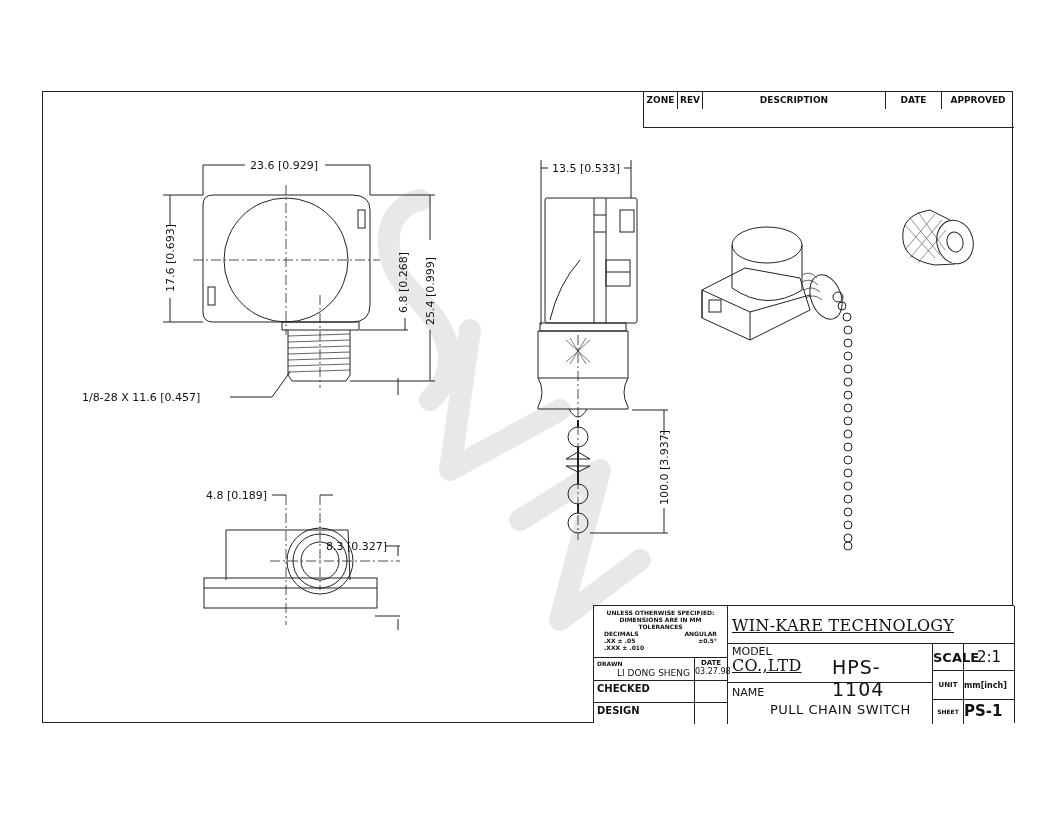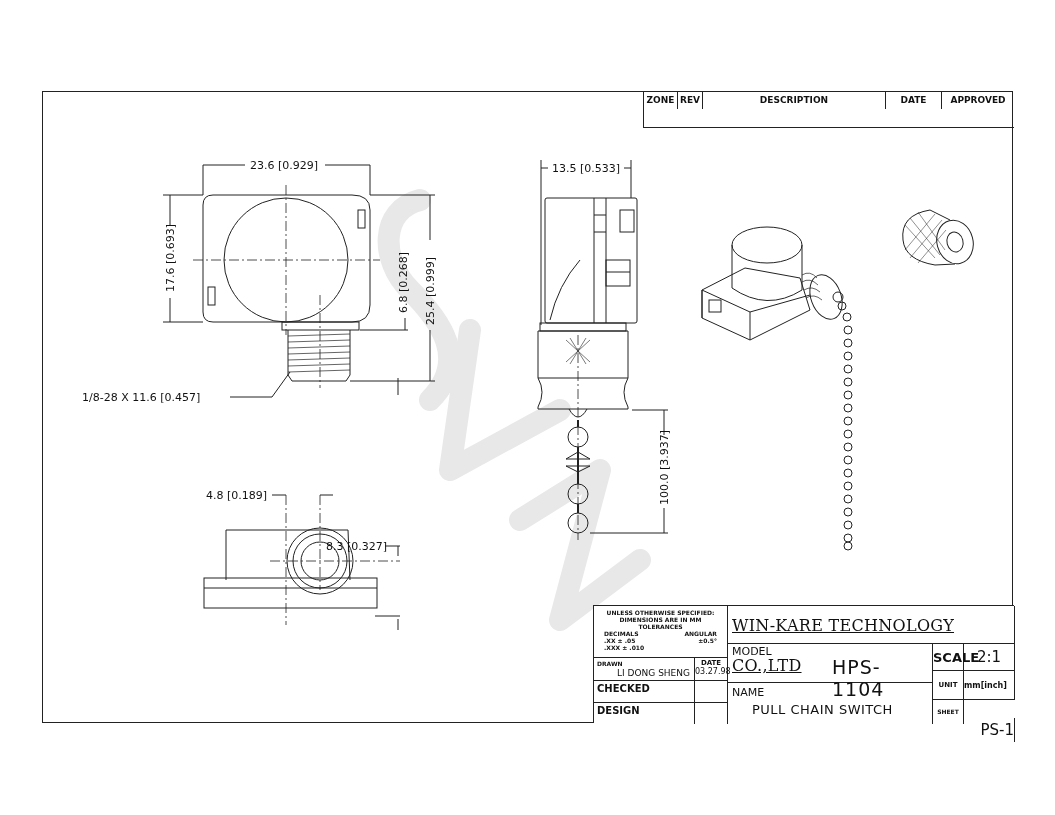--- a/index.html
+++ b/index.html
@@ -249,22 +249,22 @@
 
   <div class="cell company" style="left:134px;top:0;width:287px;height:38px;line-height:40px;padding-left:4px;border-right:1.2px solid #222;text-decoration:underline;">WIN-KARE TECHNOLOGY CO.,LTD</div>
 
   <div class="cell" style="left:134px;top:38px;width:205px;height:39px;">
     <div class="lbl" style="position:absolute;left:4px;top:1px;">MODEL</div>
     <div class="big" style="position:absolute;left:60px;top:12px;">HPS-1104</div>
   </div>
 
   <div class="cell" style="left:134px;top:77px;width:205px;height:41px;border-bottom:none;">
     <div class="lbl" style="position:absolute;left:4px;top:3px;">NAME</div>
-    <div class="mid" style="position:absolute;left:24px;top:19px;text-align:right;">PULL CHAIN SWITCH</div>
+    <div class="mid" style="position:absolute;left:42px;top:19px;text-align:right;">PULL CHAIN SWITCH</div>
   </div>
 
   <div class="cell small" style="left:339px;top:38px;width:31px;height:27px;line-height:27px;text-align:left;font-size:13px;">SCALE</div>
   <div class="cell" style="left:370px;top:38px;width:51px;height:27px;line-height:27px;text-align:center;font-size:15px;border-right:1.2px solid #222;">2:1</div>
   <div class="cell small" style="left:339px;top:65px;width:31px;height:29px;line-height:29px;text-align:center;font-size:7px;">UNIT</div>
   <div class="cell small" style="left:370px;top:65px;width:51px;height:29px;line-height:29px;font-size:8px;border-right:1.2px solid #222;">mm[inch]</div>
   <div class="cell small" style="left:339px;top:94px;width:31px;height:24px;line-height:24px;text-align:center;font-size:6px;border-bottom:none;">SHEET</div>
-  <div class="cell" style="left:370px;top:112px;width:51px;height:24px;line-height:24px;text-align:right;font-size:15px;border-bottom:none;border-right:1.2px solid #222;">PS-1</div>
+  <div class="cell" style="left:370px;top:93px;width:51px;height:24px;line-height:24px;text-align:left;font-size:15px;border-bottom:none;border-right:1.2px solid #222;font-weight:bold;">PS-1</div>
 </div>
 
 </body></html>

